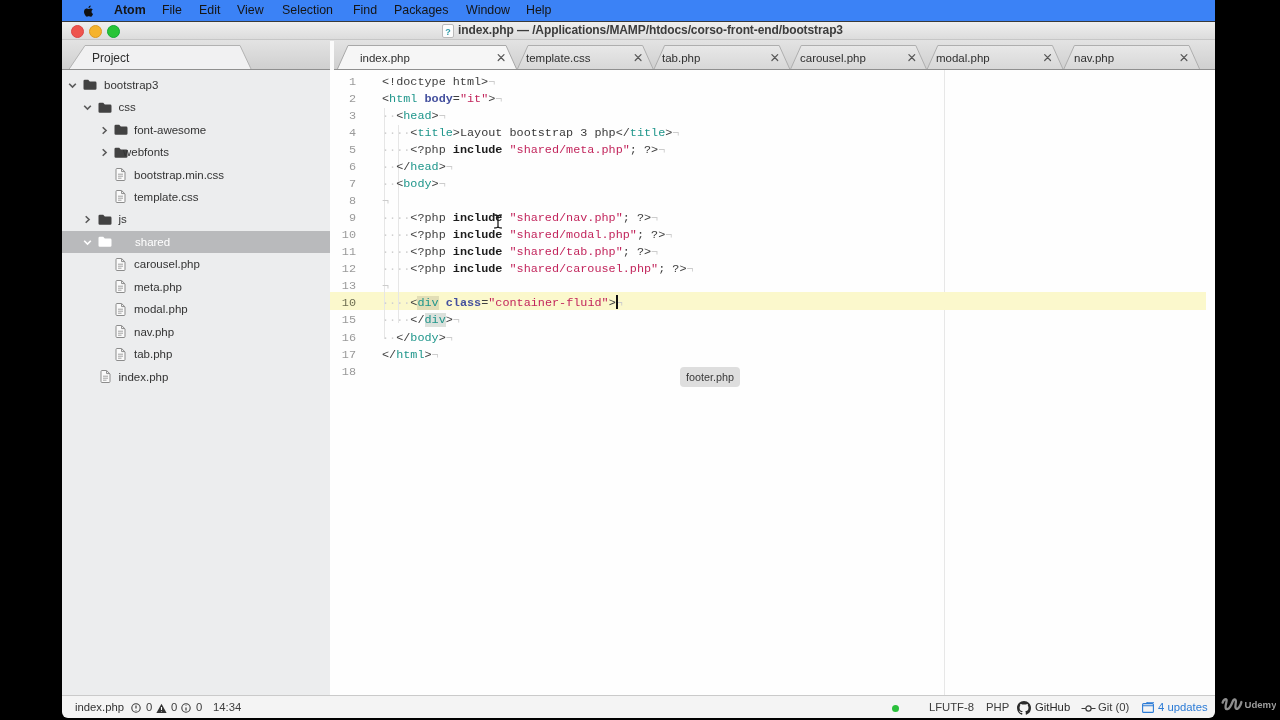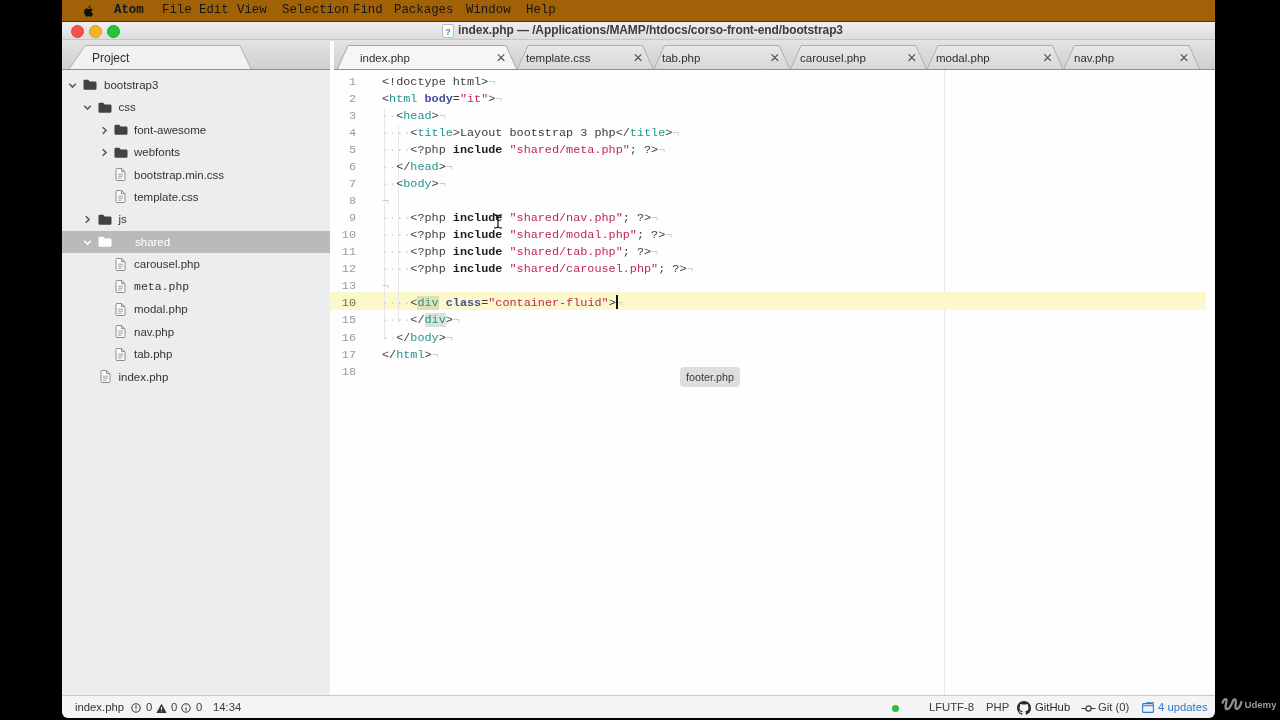--- a/index.html
+++ b/index.html
@@ -1,20 +1,20 @@
 <!DOCTYPE html>
 <html><head>
 <meta charset="utf-8">
 <style>
   html,body{margin:0;padding:0;}
   body{width:1280px;height:720px;background:#000;position:relative;overflow:hidden;
        font-family:"Liberation Sans",sans-serif;}
   .abs{position:absolute;}
   
-  #menubar{left:62px;top:0;width:1153px;height:21px;background:#a16207;border-bottom:1px solid #3a3a3a;font-family:Liberation Mono, monospace;}
+  #menubar{left:62px;top:0;width:1153px;height:21px;background:#3b82f6;border-bottom:1px solid #3a3a3a;}
   #menubar .mi{position:absolute;top:0;height:21px;line-height:21px;font-size:12.4px;color:#151515;}
   
   #titlebar{left:62px;top:22px;width:1153px;height:17px;background:linear-gradient(#efefef,#dcdcdc);border-bottom:1px solid #c6c6c6;}
   .tl{position:absolute;top:25px;width:11px;height:11px;border-radius:50%;}
   #titletext{left:458px;top:22px;height:18px;line-height:17px;font-size:12px;color:#3c3c3c;font-weight:bold;letter-spacing:-0.1px;}
   
   #tabstrip{left:62px;top:40px;width:1153px;height:30px;}
   .tablabel{position:absolute;top:47px;height:23px;line-height:22px;font-size:11.5px;color:#2f2f2f;}
   
   #sidebar{left:62px;top:70px;width:268px;height:625px;background:#ecedee;overflow:hidden;}
@@ -152,21 +152,21 @@
       </svg>
     <span class="tt" style="left:72px">font-awesome</span>
   </div>
   <div class="trow" style="top:71px;">
     <svg class="ch" style="left:38px" width="9" height="9" viewBox="0 0 9 9">
         <path d="M2.7 1.2 L6.1 4.5 L2.7 7.8" stroke="#5a5a5a" stroke-width="1.6" fill="none"></path>
       </svg>
     <svg class="fo" style="left:51.5px" width="14" height="11" viewBox="0 0 14 11">
         <path d="M0.5 2 a1.3 1.3 0 0 1 1.3 -1.3 h3.4 l1.6 1.9 h5.4 a1.3 1.3 0 0 1 1.3 1.3 v5.6 a1.3 1.3 0 0 1 -1.3 1.3 h-10.4 a1.3 1.3 0 0 1 -1.3 -1.3 z" fill="#424242"></path>
       </svg>
-    <span class="tt" style="left:72px">webfonts</span>
+    <span class="tt" style="left:61px">webfonts</span>
   </div>
   <div class="trow" style="top:93.5px;">
     <svg class="fi" style="left:52.5px" width="11" height="13" viewBox="0 0 11 13">
         <path d="M1 1.5 a1 1 0 0 1 1 -1 h4.6 l3.4 3.4 v7.6 a1 1 0 0 1 -1 1 h-7 a1 1 0 0 1 -1 -1 z" fill="#fafafa" stroke="#8c8c8c"></path>
         <path d="M6.6 0.8 v2.8 h3" fill="none" stroke="#8c8c8c"></path>
         <path d="M3 6.2 h5 M3 8.2 h5 M3 10.2 h3.5" stroke="#9a9a9a" stroke-width="0.9"></path>
       </svg>
     <span class="tt" style="left:72px">bootstrap.min.css</span>
   </div>
   <div class="trow" style="top:115.5px;">
@@ -196,21 +196,21 @@
     <span class="tt" style="left:73px">shared</span>
   </div>
   <div class="trow" style="top:183px;">
     <svg class="fi" style="left:52.5px" width="11" height="13" viewBox="0 0 11 13">
         <path d="M1 1.5 a1 1 0 0 1 1 -1 h4.6 l3.4 3.4 v7.6 a1 1 0 0 1 -1 1 h-7 a1 1 0 0 1 -1 -1 z" fill="#fafafa" stroke="#8c8c8c"></path>
         <path d="M6.6 0.8 v2.8 h3" fill="none" stroke="#8c8c8c"></path>
         <path d="M3 6.2 h5 M3 8.2 h5 M3 10.2 h3.5" stroke="#9a9a9a" stroke-width="0.9"></path>
       </svg>
     <span class="tt" style="left:72px">carousel.php</span>
   </div>
-  <div class="trow" style="top:205.5px;font-family:Liberation Mono, monospace;">
+  <div class="trow" style="top:205.5px;">
     <svg class="fi" style="left:52.5px" width="11" height="13" viewBox="0 0 11 13">
         <path d="M1 1.5 a1 1 0 0 1 1 -1 h4.6 l3.4 3.4 v7.6 a1 1 0 0 1 -1 1 h-7 a1 1 0 0 1 -1 -1 z" fill="#fafafa" stroke="#8c8c8c"></path>
         <path d="M6.6 0.8 v2.8 h3" fill="none" stroke="#8c8c8c"></path>
         <path d="M3 6.2 h5 M3 8.2 h5 M3 10.2 h3.5" stroke="#9a9a9a" stroke-width="0.9"></path>
       </svg>
     <span class="tt" style="left:72px">meta.php</span>
   </div>
   <div class="trow" style="top:228px;">
     <svg class="fi" style="left:52.5px" width="11" height="13" viewBox="0 0 11 13">
         <path d="M1 1.5 a1 1 0 0 1 1 -1 h4.6 l3.4 3.4 v7.6 a1 1 0 0 1 -1 1 h-7 a1 1 0 0 1 -1 -1 z" fill="#fafafa" stroke="#8c8c8c"></path>

